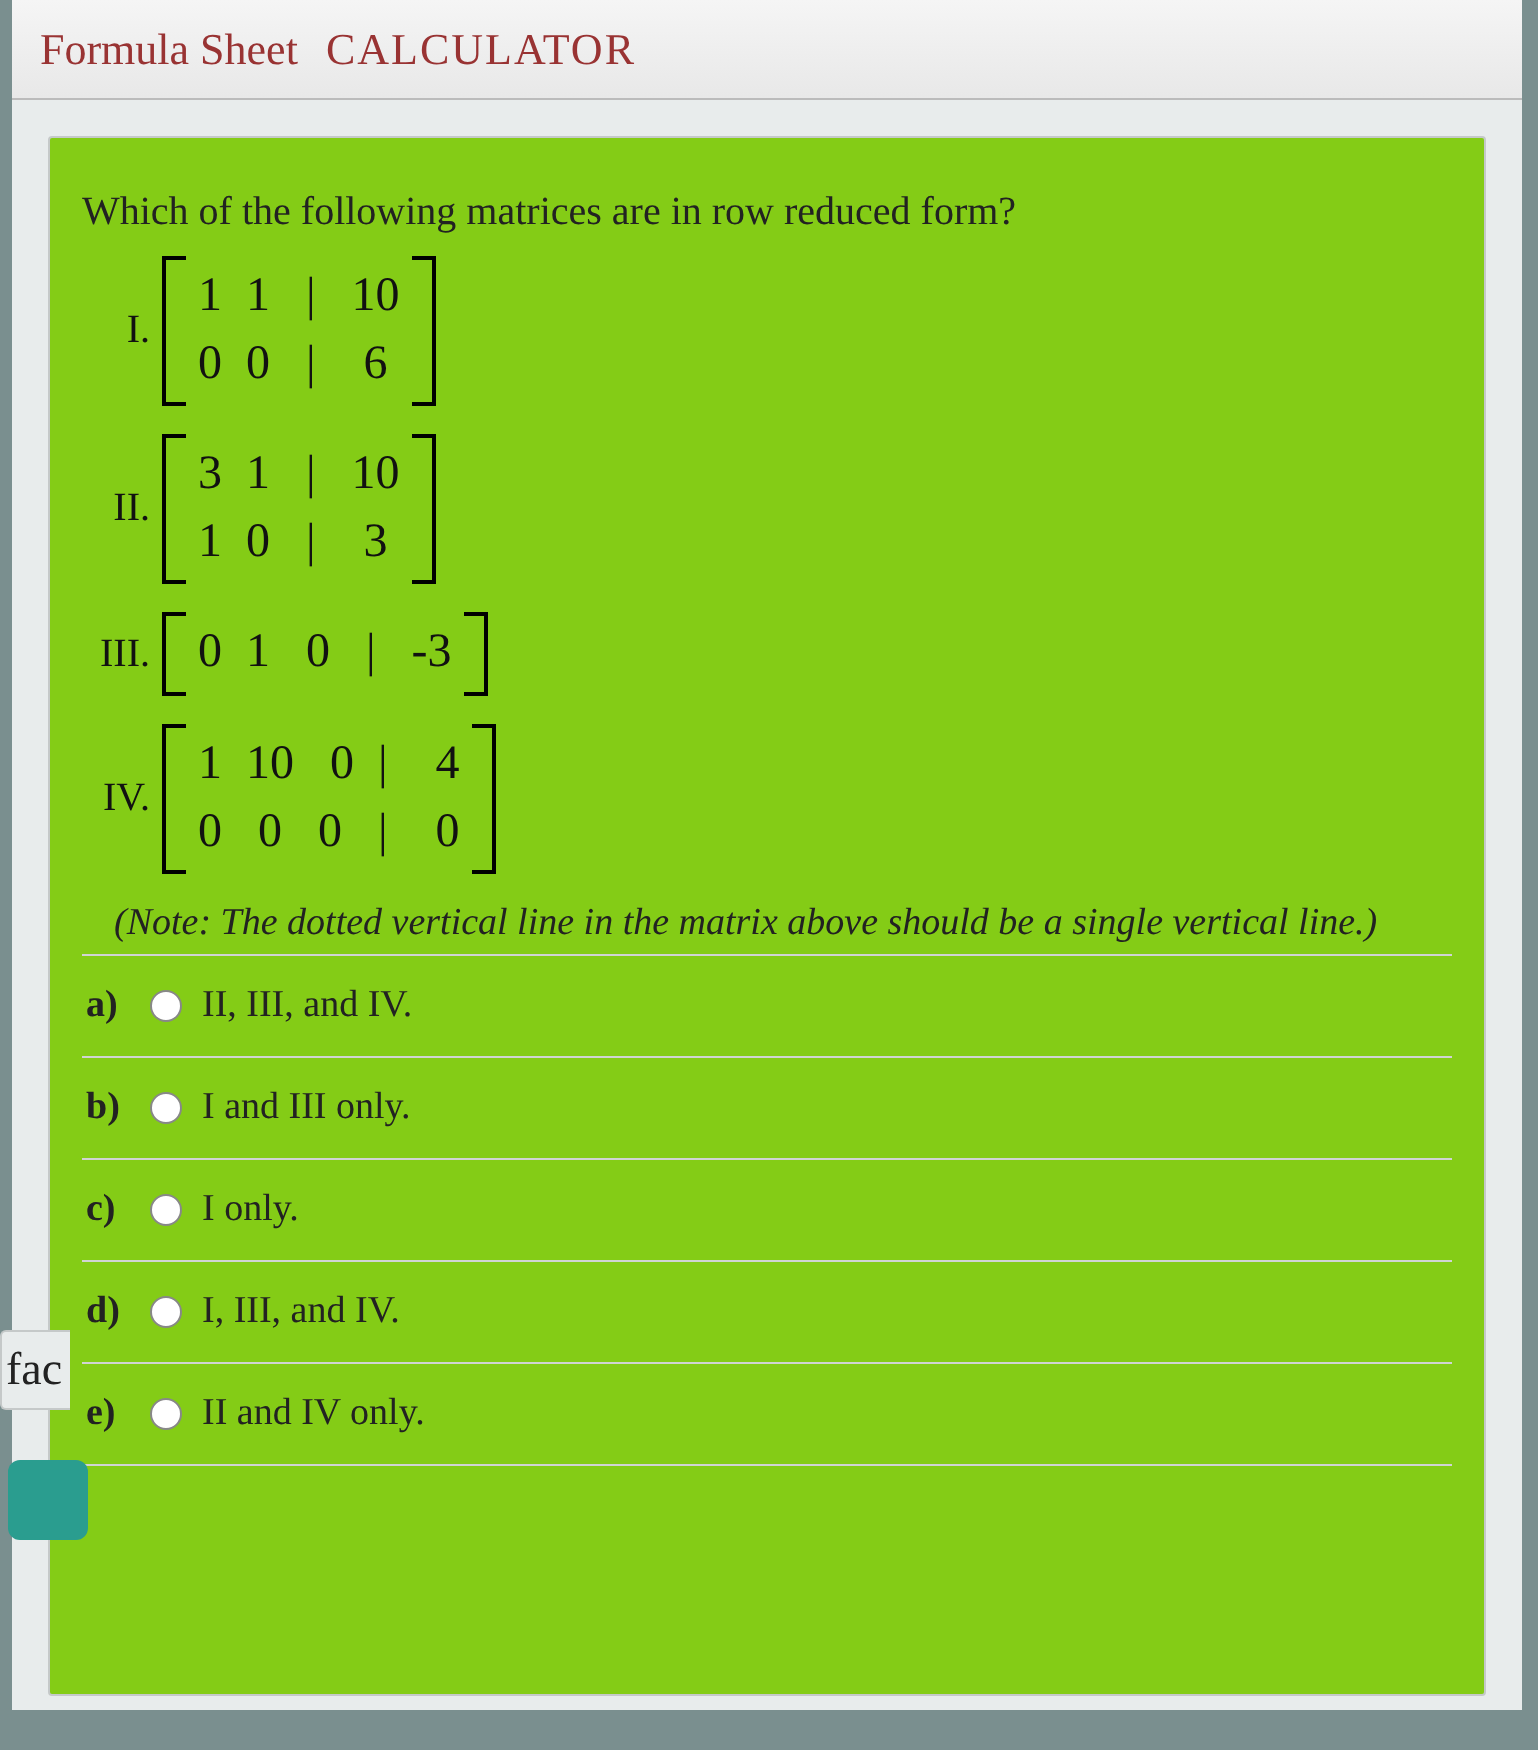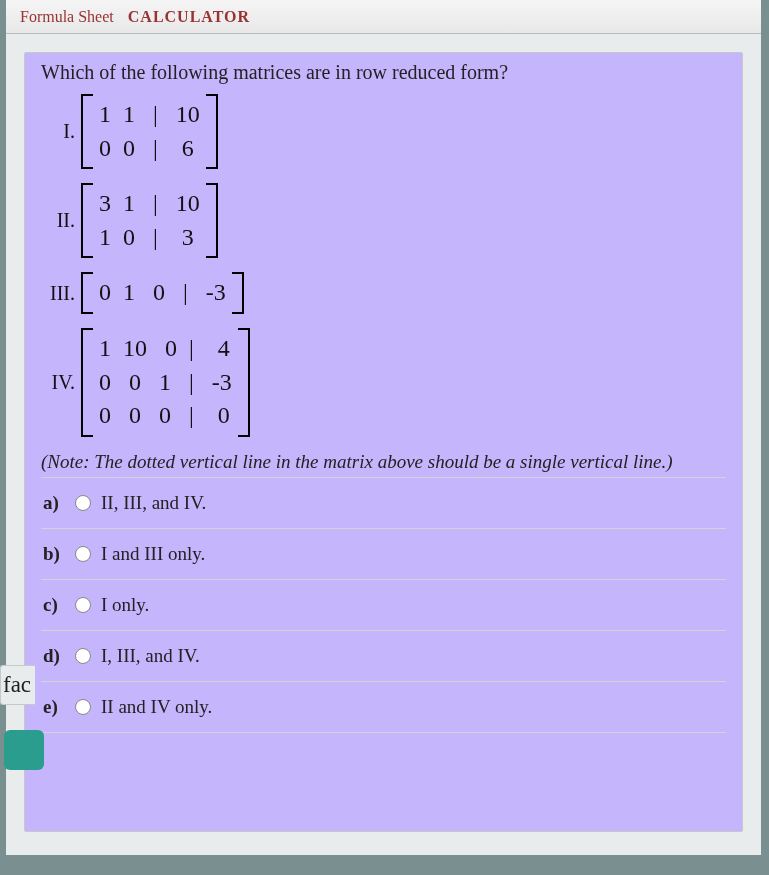--- a/index.html
+++ b/index.html
@@ -16,32 +16,32 @@
       width: 755px;
       height: 855px;
       margin: 0 0 0 6px;
       border-radius: 4px 4px 0 0;
       position: relative;
     }
     .titlebar {
       background: linear-gradient(#f5f5f5, #e8e8e8);
       border-bottom: 1px solid #bbb;
       padding: 8px 14px;
-      font-size: 16px;
-      height: 34px;
+      font-size: 22px;
+      height: 50px;
       display: flex;
       align-items: center;
       gap: 14px;
     }
     .titlebar .tab1 { color: #993333; font-weight: 500; }
-    .titlebar .tab2 { color: #993333; font-weight: 700; letter-spacing: 1px; }
+    .titlebar .tab2 { color: #993333; font-weight: 400; letter-spacing: 1px; }
     .content-panel {
-      background: #c4b5fd;
+      background: #84cc16;
       margin: 18px 18px 0 18px;
-      padding: 8px 16px;
+      padding: 26px 16px;
       border: 1px solid #c5c9c9;
       border-radius: 2px;
       height: 780px;
       position: relative;
     }
     .question {
       font-size: 20px;
       color: #222;
       margin-bottom: 10px;
     }
@@ -81,21 +81,21 @@
       padding: 4px 8px;
     }
     .mrow {
       white-space: pre;
       font-family: Georgia, 'Times New Roman', serif;
     }
     .note {
       font-style: italic;
       font-size: 19px;
       color: #222;
-      margin: 12px 0 4px 0;
+      margin: 12px 0 4px 16px;
     }
     .options {
       margin-top: 4px;
     }
     .opt {
       border-top: 1px solid #d0d4d3;
       padding: 14px 0 14px 2px;
       display: flex;
       align-items: center;
       gap: 10px;
@@ -185,21 +185,20 @@
         <span class="bracket right"></span>
       </div>
     </div>
 
     <div class="matrix-block">
       <span class="roman">IV.</span>
       <div class="matrix">
         <span class="bracket left"></span>
         <div class="mrows">
           <div class="mrow">1  10   0  |    4</div>
-          <div class="mrow">0   0   1   |   -3</div>
           <div class="mrow">0   0   0   |    0</div>
         </div>
         <span class="bracket right"></span>
       </div>
     </div>
 
     <div class="note">(Note: The dotted vertical line in the matrix above should be a single vertical line.)</div>
 
     <div class="options">
       <div class="opt">

